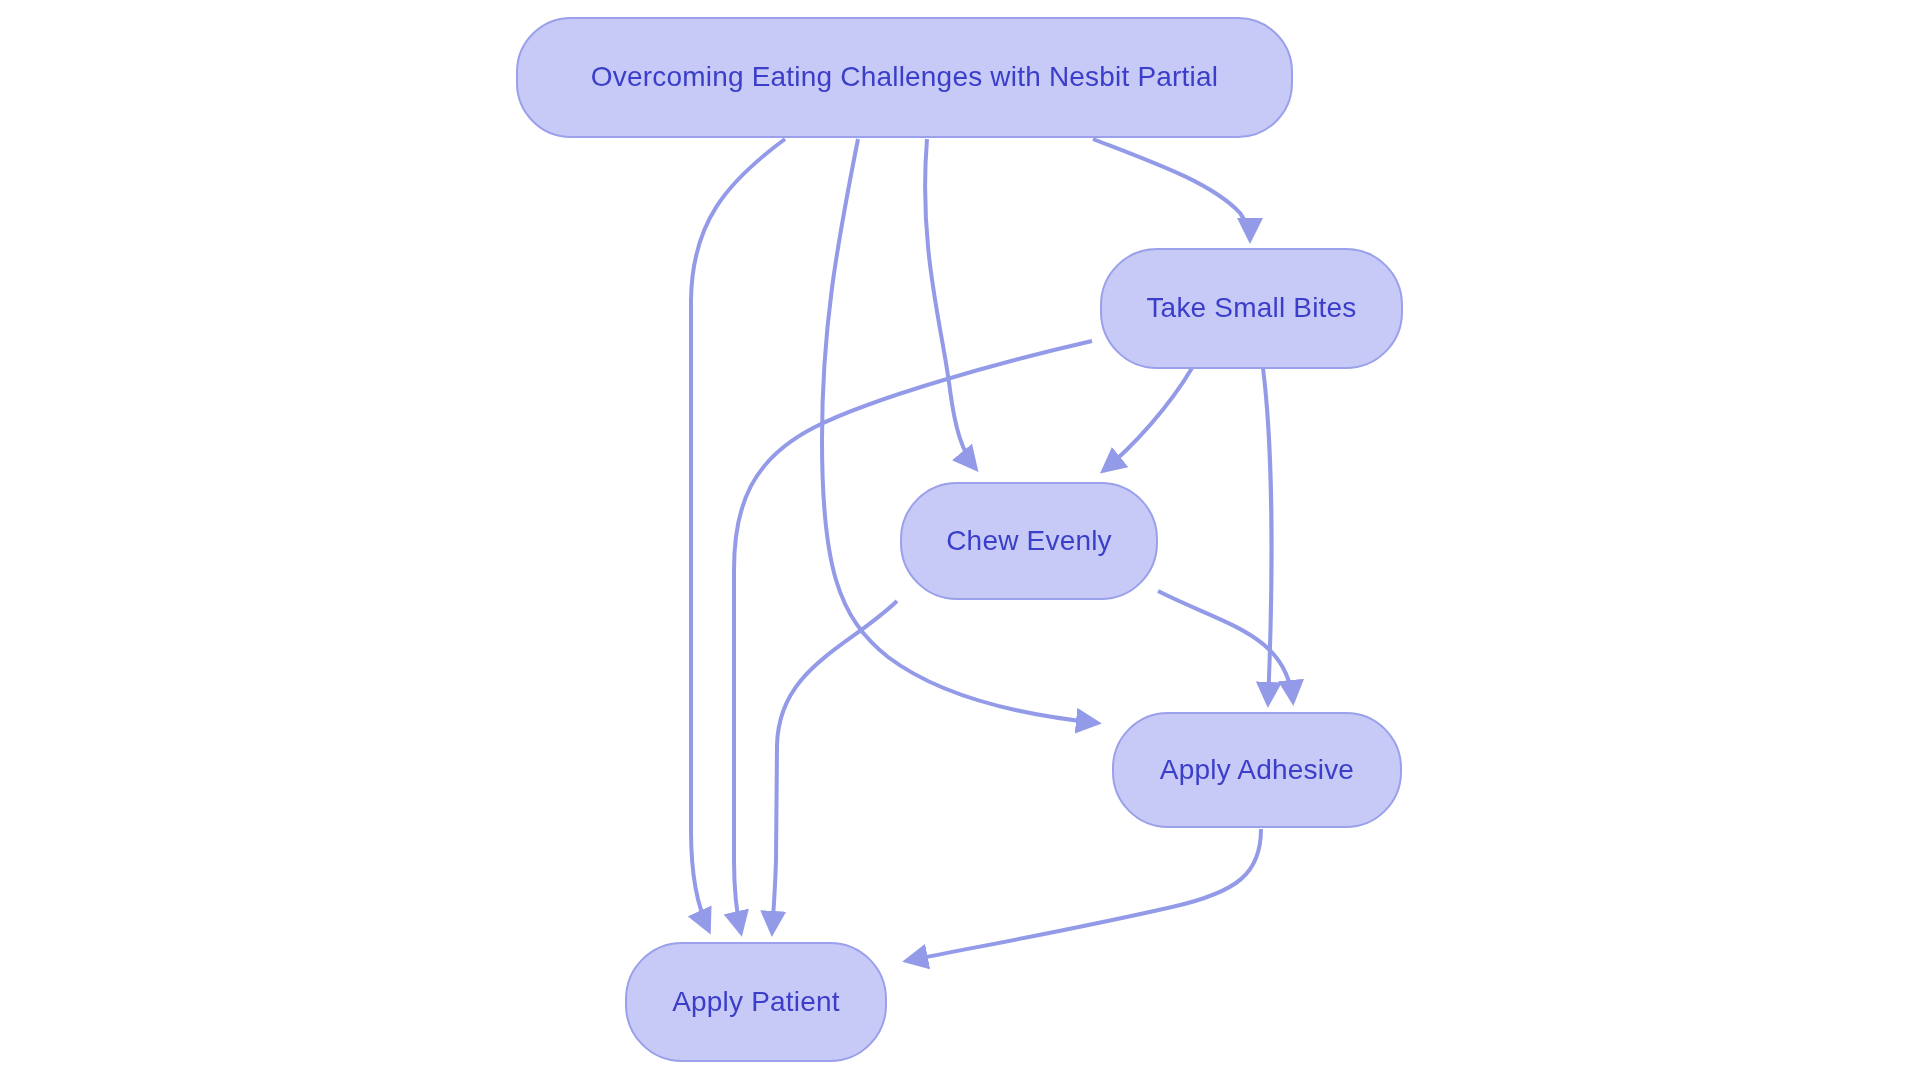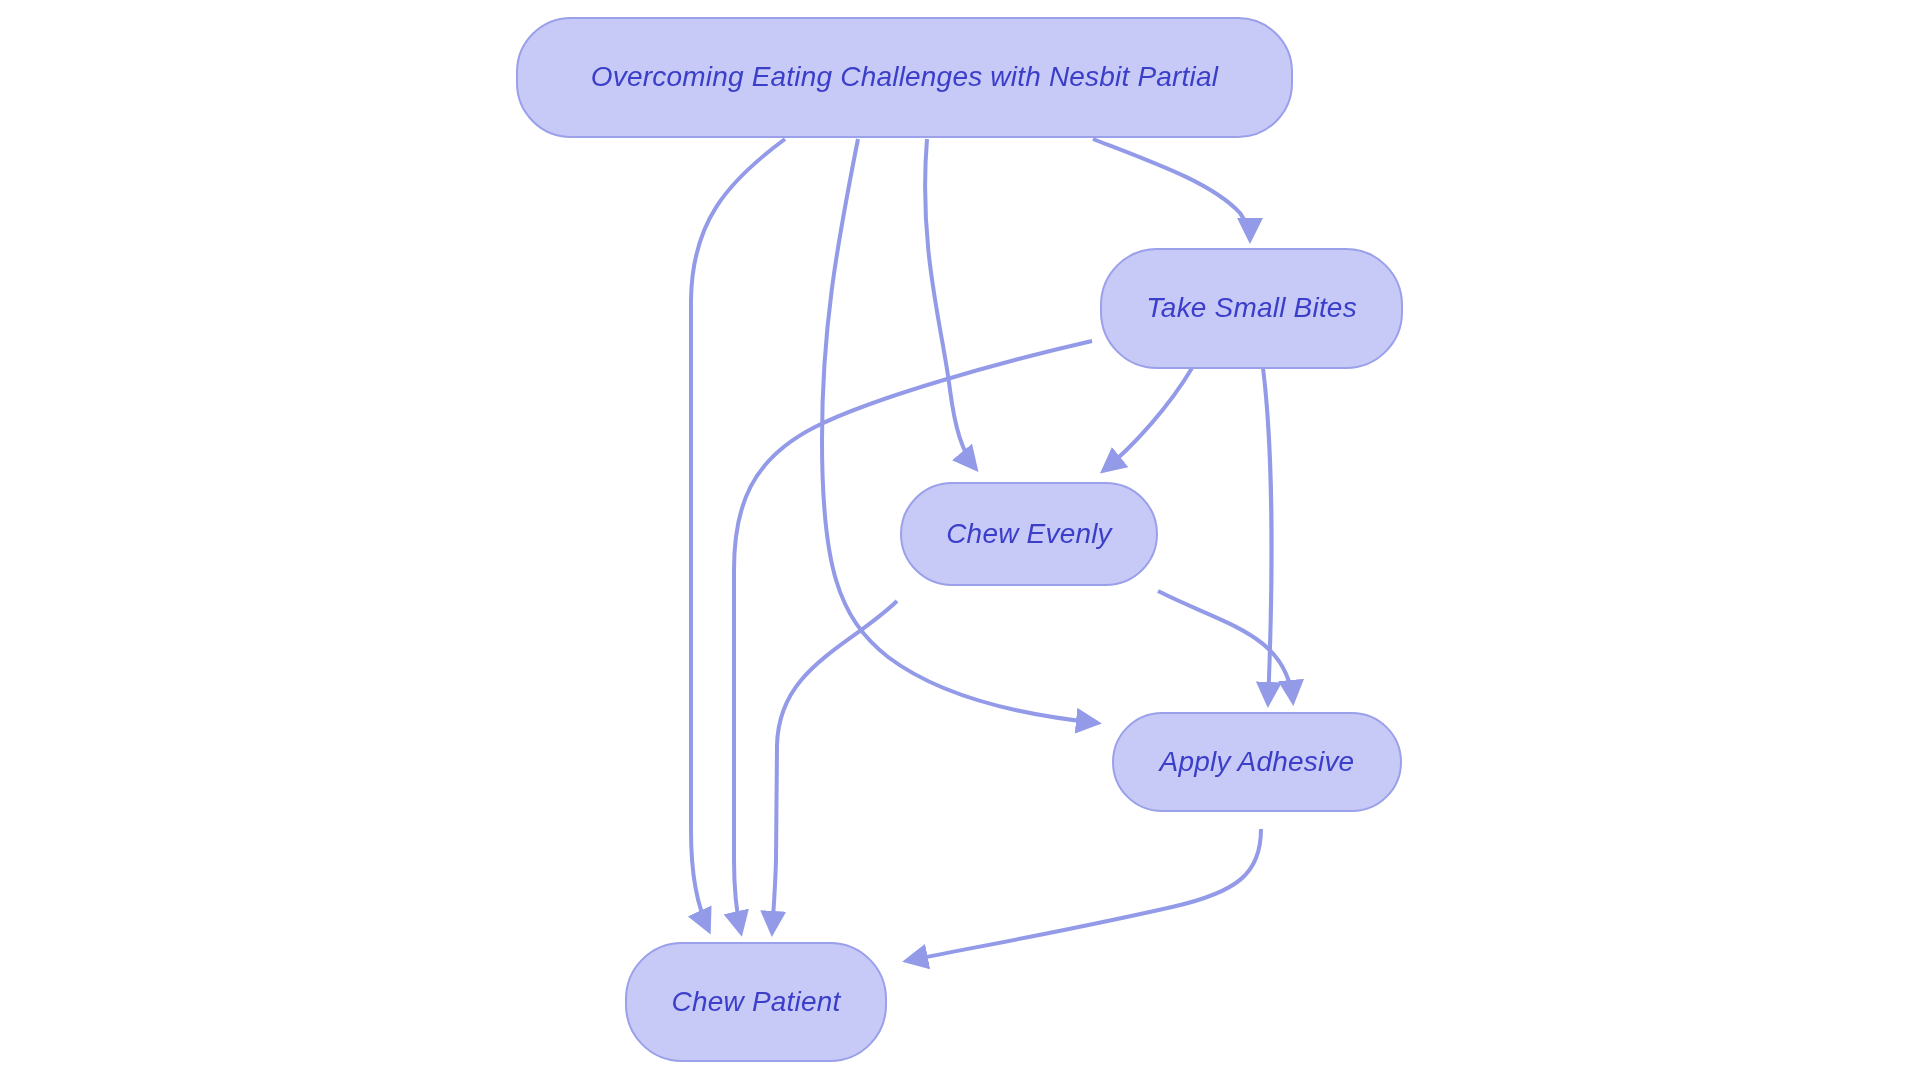--- a/index.html
+++ b/index.html
@@ -10,39 +10,38 @@
     --edge:#939ae8;
   }
   *{box-sizing:border-box;}
   html,body{margin:0;padding:0;background:var(--bg);}
   .canvas{
     position:relative;
     width:1920px;height:1083px;
     background:var(--bg);
     font-family:"Liberation Sans", sans-serif;
     overflow:hidden;
-    font-style:italic;
   }
   svg.edges{position:absolute;left:0;top:0;width:1920px;height:1083px;}
   svg.edges path{fill:none;stroke:var(--edge);stroke-width:4;}
   .node{
     position:absolute;
     background:var(--node-fill);
     border:2px solid var(--node-border);
     color:var(--node-text);
     display:flex;align-items:center;justify-content:center;
     text-align:center;
     font-size:28px;
     letter-spacing:0.2px;
     line-height:1.15;
   }
   .node-title{left:516px;top:17px;width:777px;height:121px;border-radius:55px;}
   .node-tsb{left:1100px;top:248px;width:303px;height:121px;border-radius:57px;}
-  .node-chew{left:900px;top:482px;width:258px;height:104px;border-radius:57px;text-align:right;}
-  .node-apply{left:1112px;top:712px;width:290px;height:100px;border-radius:56px;}
+  .node-chew{left:900px;top:482px;width:258px;height:118px;border-radius:57px;text-align:right;}
+  .node-apply{left:1112px;top:712px;width:290px;height:116px;border-radius:56px;}
   .node-stay{left:625px;top:942px;width:262px;height:120px;border-radius:57px;}
 </style>
 </head>
 <body>
 
 <div class="canvas">
 
   <svg class="edges" viewBox="0 0 1920 1083">
     <defs>
       <marker id="arrow" viewBox="0 0 10 10" refX="8.5" refY="5" markerWidth="6.5" markerHeight="6.5" orient="auto-start-reverse">
@@ -71,16 +70,16 @@
 
   <div class="node node-chew">
     <span>Chew Evenly</span>
   </div>
 
   <div class="node node-apply">
     <span>Apply Adhesive</span>
   </div>
 
   <div class="node node-stay">
-    <span>Chew Patient</span>
+    <span>Apply Patient</span>
   </div>
 
 </div>
 
 </body></html>

